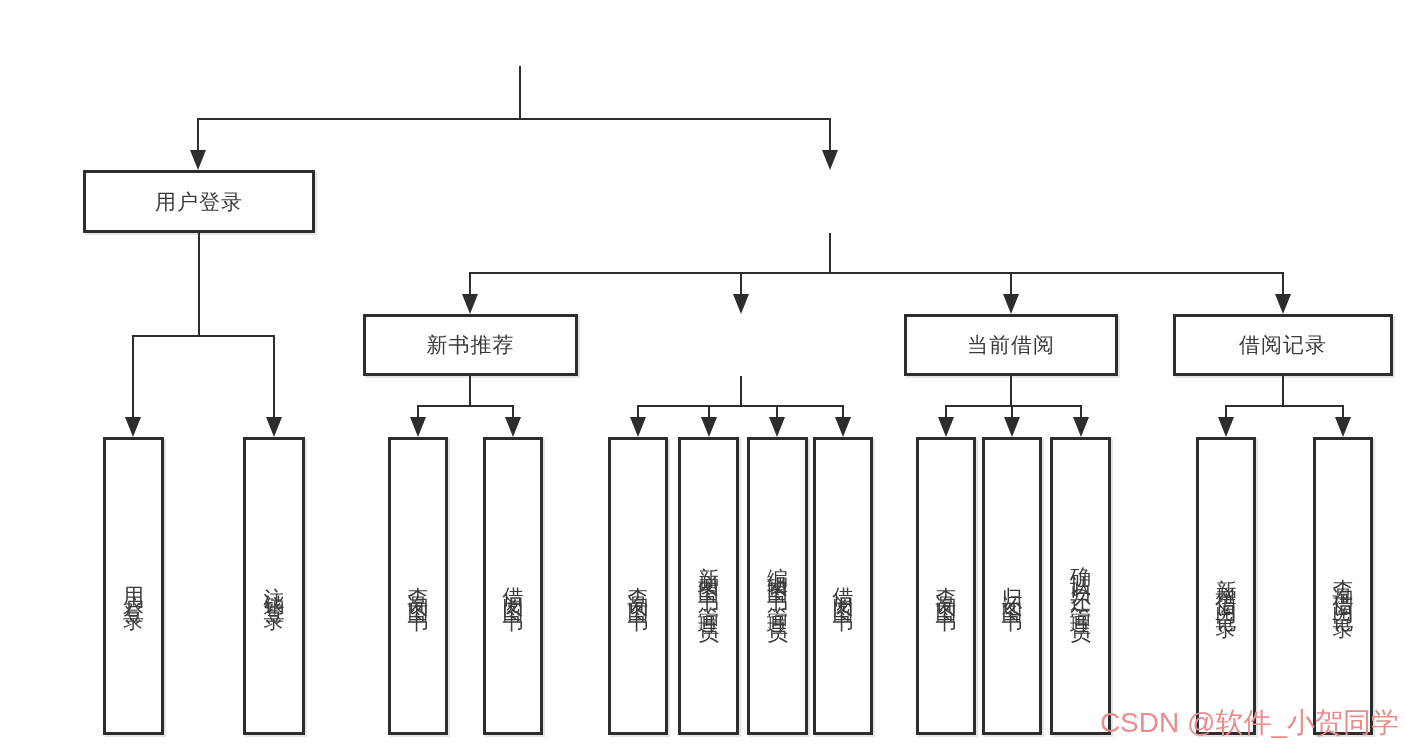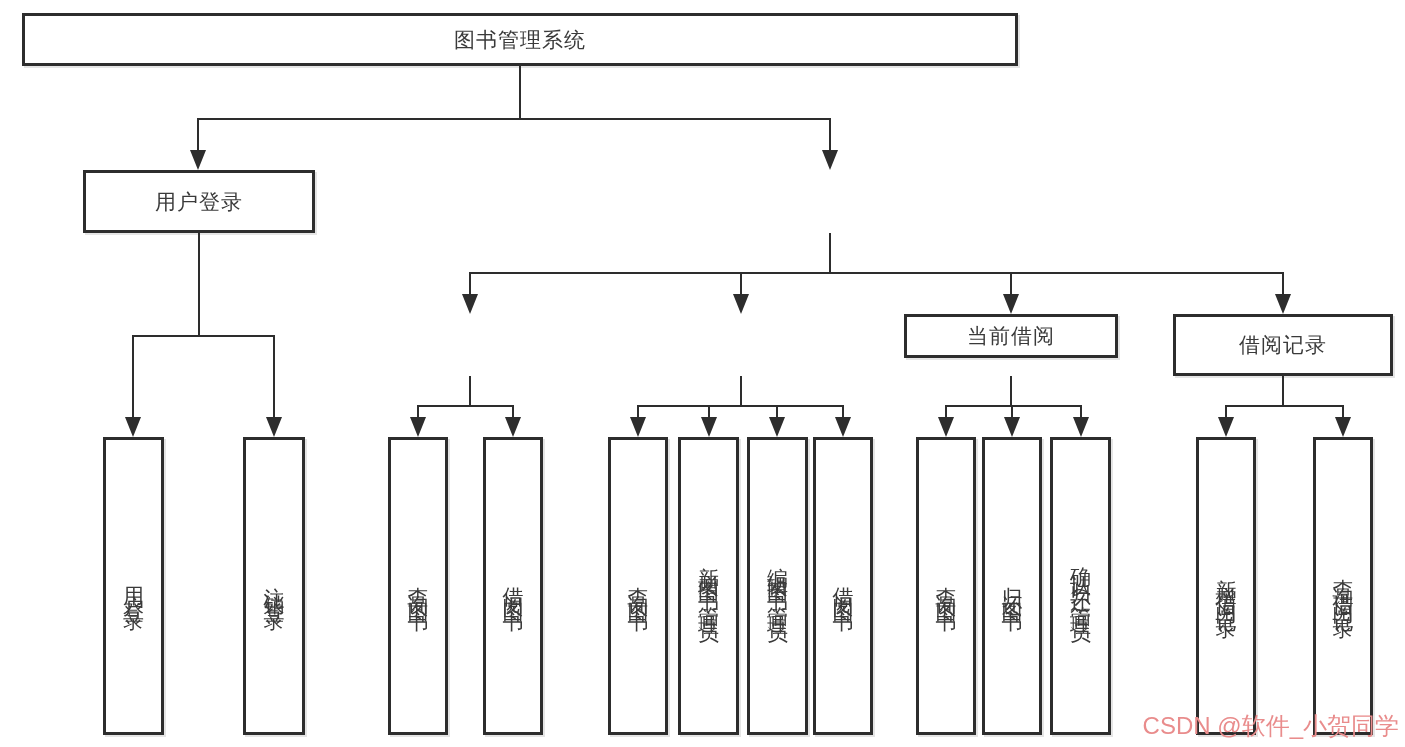--- a/index.html
+++ b/index.html
@@ -37,39 +37,39 @@
   .hl{position:absolute;height:2px;background:var(--line);}
   .ar{
     position:absolute;width:0;height:0;
     border-left:8px solid transparent;
     border-right:8px solid transparent;
     border-top:20px solid var(--line);
   }
   .watermark{
     position:absolute;
     right:6px;bottom:5px;
-    font-size:24px;
+    font-size:28px;
     color:var(--watermark);
     z-index:10;
     white-space:nowrap;
   }
 </style>
 </head>
 <body>
 
 <div class="canvas">
 
-  <div class="box" style="left:22px;top:13px;width:996px;height:53px">图书管理系统</div>
 
   <div class="box" style="left:83px;top:170px;width:232px;height:63px">用户登录</div>
 
 
+  <div class="box" style="left:363px;top:314px;width:215px;height:62px">新书推荐</div>
 
 
-  <div class="box" style="left:904px;top:314px;width:214px;height:44px">当前借阅</div>
+  <div class="box" style="left:904px;top:314px;width:214px;height:62px">当前借阅</div>
 
   <div class="box" style="left:1173px;top:314px;width:220px;height:62px">借阅记录</div>
 
   <div class="box leaf" style="left:103px;top:437px;width:61px;height:298px">用户登录</div>
 
   <div class="box leaf" style="left:243px;top:437px;width:62px;height:298px">注销登录</div>
 
   <div class="box leaf" style="left:388px;top:437px;width:60px;height:298px">查询图书</div>
 
   <div class="box leaf" style="left:483px;top:437px;width:60px;height:298px">借阅图书</div>

